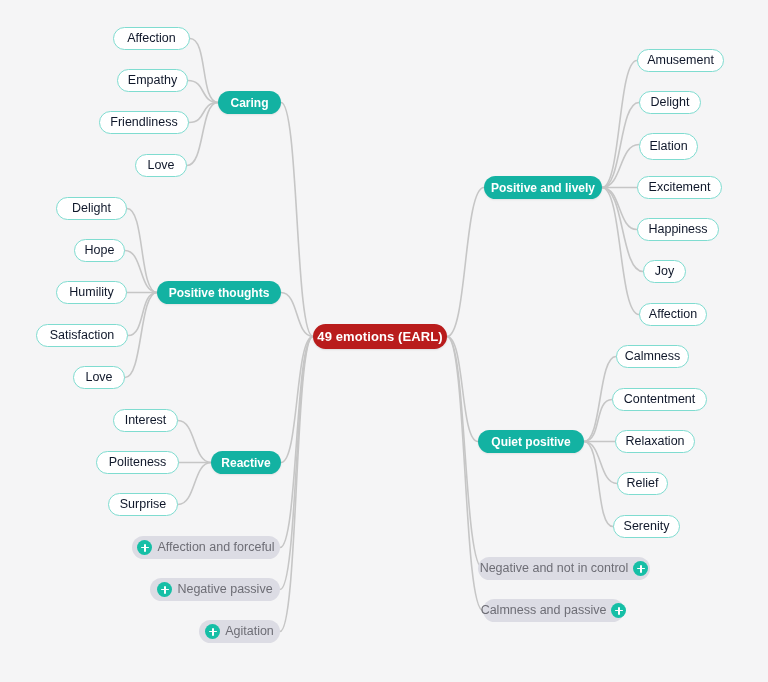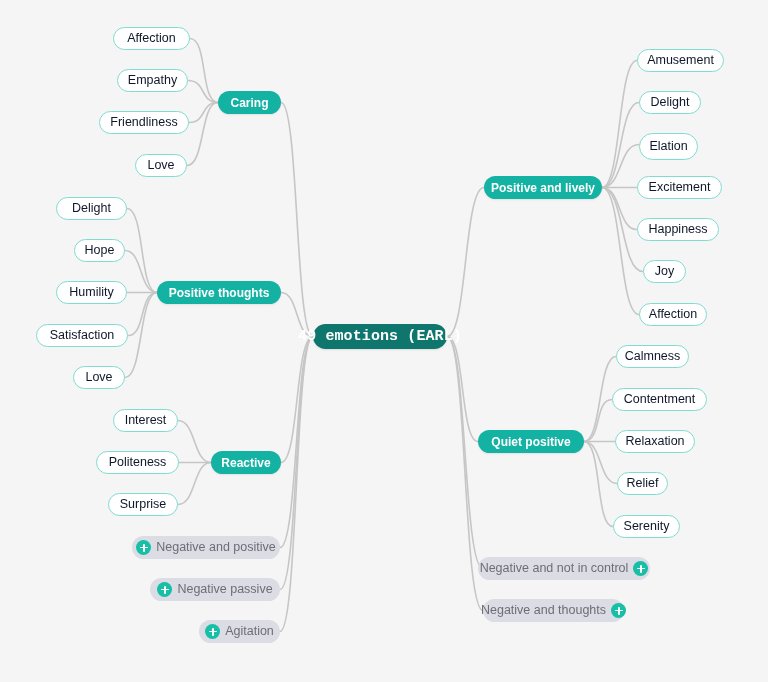--- a/index.html
+++ b/index.html
@@ -25,29 +25,28 @@
     box-sizing:border-box;
     display:flex;
     align-items:center;
     justify-content:center;
     white-space:nowrap;
     border-radius:999px;
     line-height:1;
   }
   
   .node.root{
-    background:#0f766e;
+    background:#b91c1c;
     color:#ffffff;
     font-weight:bold;
-    font-size:15px;
+    font-size:13px;
     letter-spacing:.1px;
     padding:0 16px;
     height:25px;
     box-shadow:0 1px 2px rgba(0,0,0,.10);
-    font-family:Liberation Mono, monospace;
   }
   
   .node.cat{
     background:#13b2a2;
     color:#ffffff;
     font-weight:bold;
     font-size:12px;
     padding:6px 14px;
     height:23px;
     box-shadow:0 1px 2px rgba(0,0,0,.08);
@@ -168,21 +167,21 @@
         <span>Interest</span>
       </div>
       <div class="node leaf" style="left: 96px; top: 451px; width: 83px; height: 23px;">
         <span>Politeness</span>
       </div>
       <div class="node leaf" style="left: 108px; top: 493px; width: 70px; height: 23px;">
         <span>Surprise</span>
       </div>
       <div class="node collapsed" style="left: 132px; top: 536px; width: 148px; height: 23px;">
         <span class="plus"></span>
-        <span>Negative and positive</span>
+        <span>Affection and forceful</span>
       </div>
       <div class="node collapsed" style="left: 150px; top: 578px; width: 130px; height: 23px;">
         <span class="plus"></span>
         <span>Negative passive</span>
       </div>
       <div class="node collapsed" style="left: 199px; top: 620px; width: 81px; height: 23px;">
         <span class="plus"></span>
         <span>Agitation</span>
       </div>
       <div class="node cat" style="left: 484px; top: 176px; width: 118px; height: 23px;">
@@ -226,19 +225,19 @@
       </div>
       <div class="node leaf" style="left: 613px; top: 515px; width: 67px; height: 23px;">
         <span>Serenity</span>
       </div>
       <div class="node collapsed right-icon" style="left: 478px; top: 557px; width: 172px; height: 23px; align-items: center;">
         <span class="plus"></span>
         <span>Negative and not in control</span>
       </div>
       <div class="node collapsed right-icon" style="left: 483px; top: 599px; width: 141px; height: 23px;">
         <span class="plus"></span>
-        <span>Negative and thoughts</span>
+        <span>Calmness and passive</span>
       </div>
       <div class="node root" style="left: 313px; top: 324px; width: 134px; height: 25px;">
         <span>49 emotions (EARL)</span>
       </div>
     </div>
 </div>
 
 </body></html>

